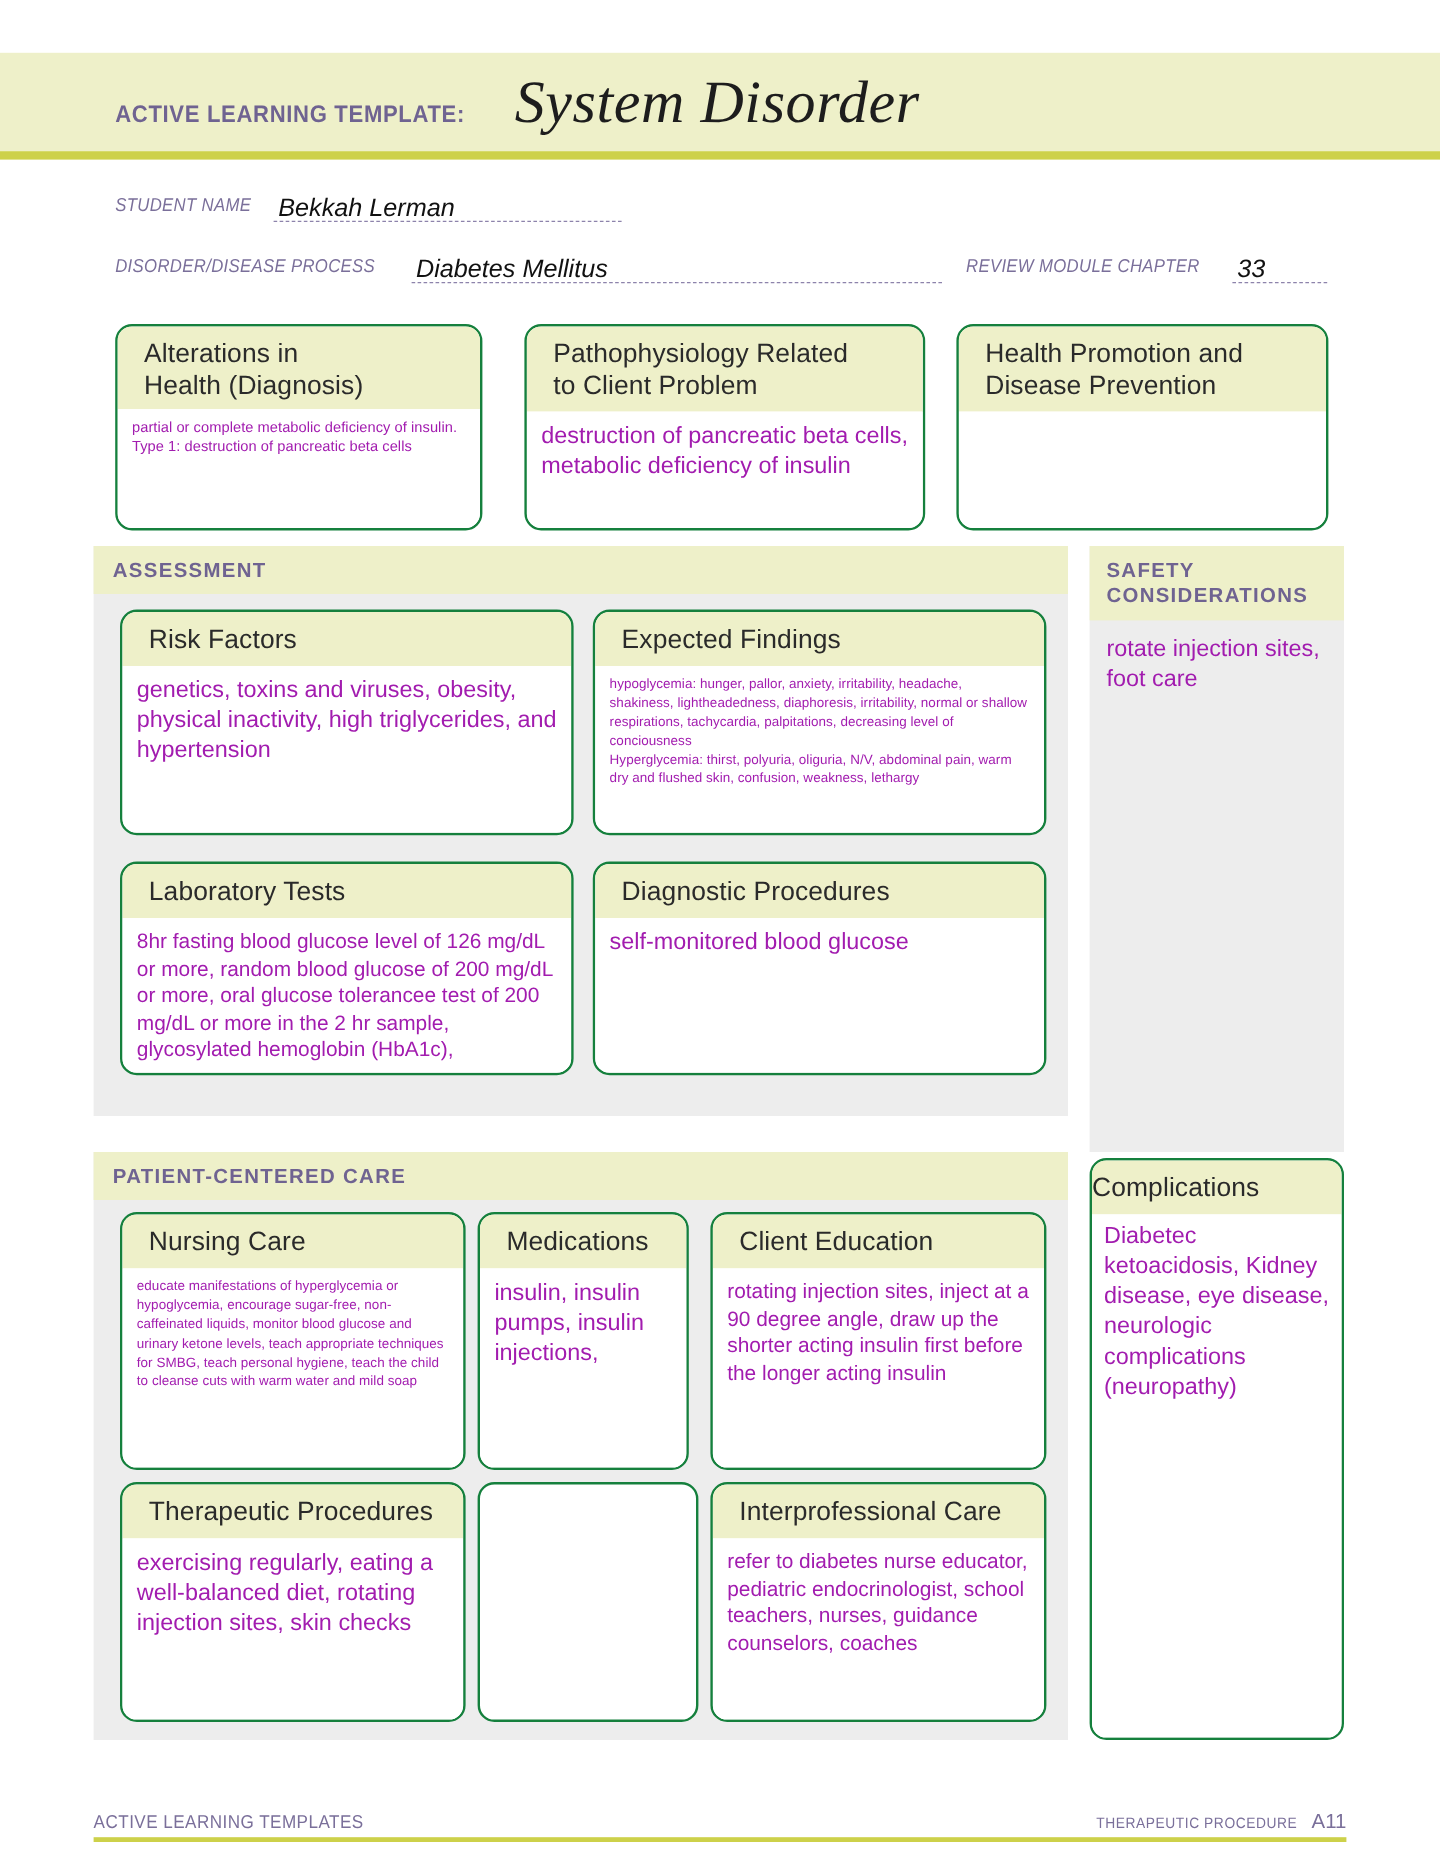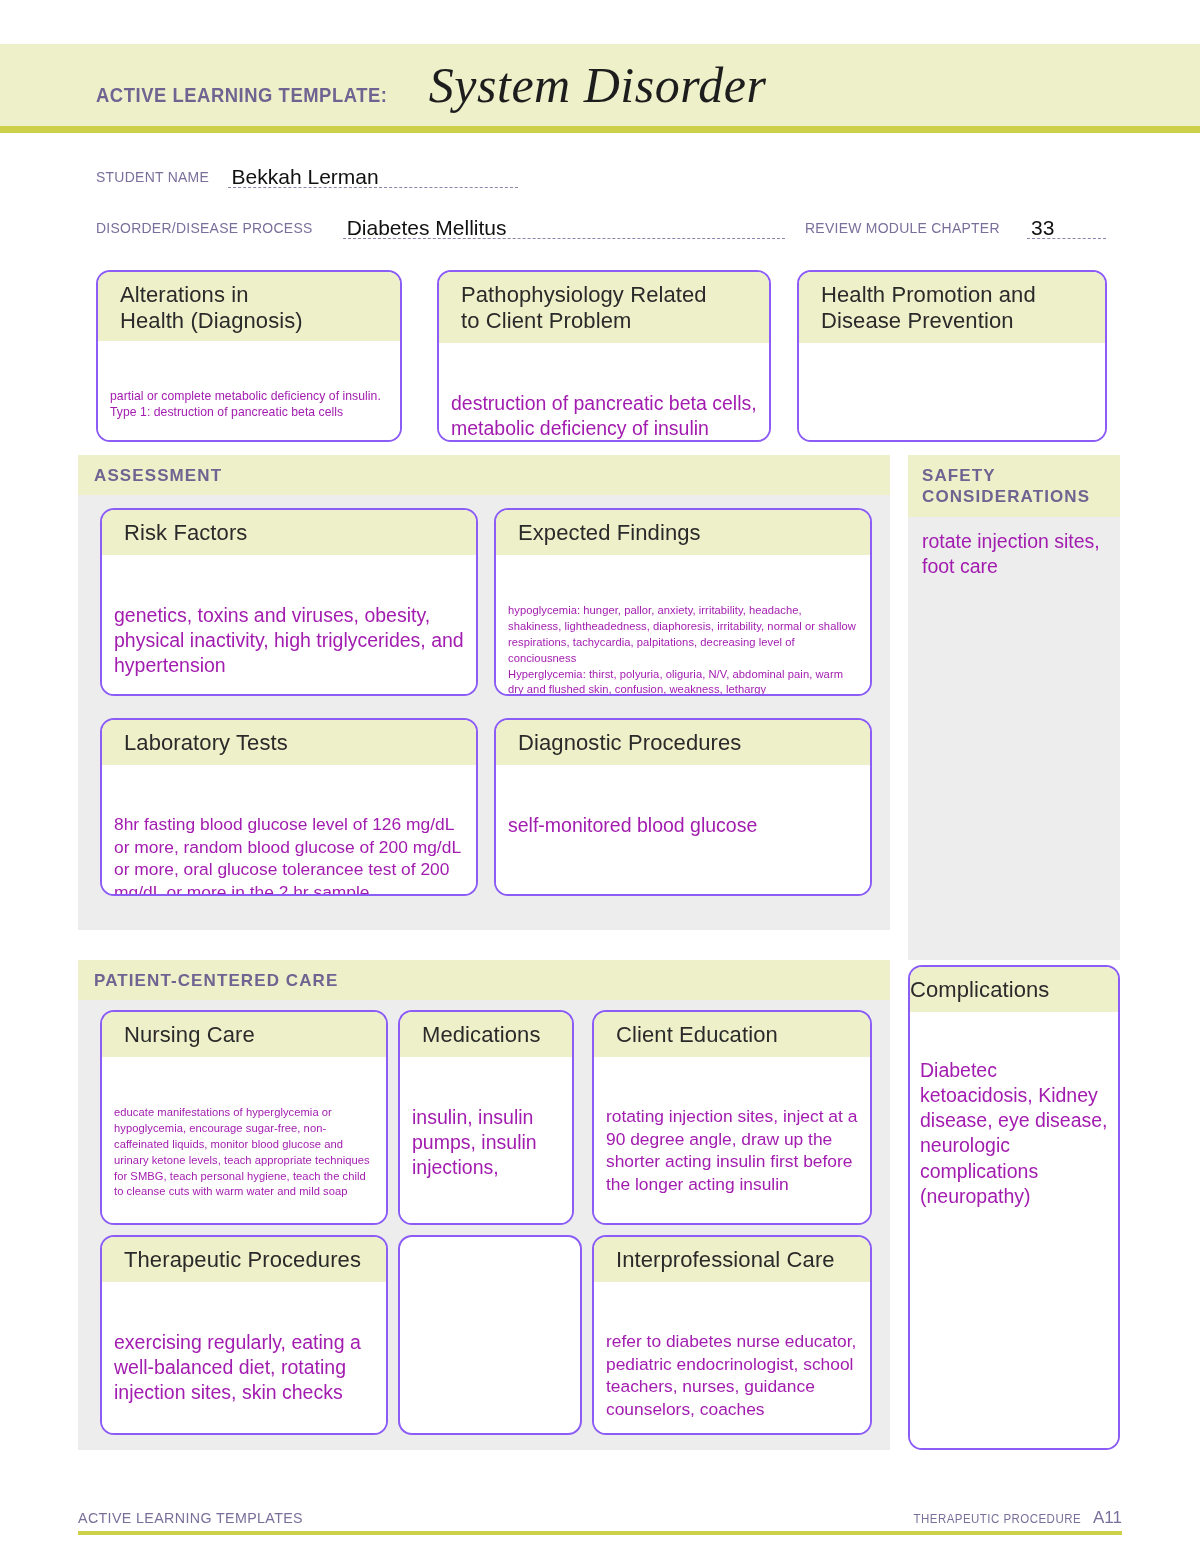--- a/index.html
+++ b/index.html
@@ -30,21 +30,21 @@
     white-space: nowrap;
   }
   .banner-title {
     font-family: "Liberation Serif", serif;
     font-style: italic; font-size: 50px; color: #1d1d1d;
     margin-left: 16px; letter-spacing: .5px; white-space: nowrap;
   }
 
   
   .fields { position: absolute; left: 96px; top: 158px; width: 1010px; }
-  .field-row { display: flex; align-items: flex-end; height: 30px; }
+  .field-row { display: flex; align-items: center; height: 30px; font-style: italic; }
   .field-row.r2 { margin-top: 21px; }
   .fld-label {
     font-size: 15.5px; color: #7a6f9a; letter-spacing: .3px;
     transform: scaleX(.9); transform-origin: left bottom; white-space: nowrap;
     padding-bottom: 2px;
   }
   .fld-fill {
     position: relative; border-bottom: 1px dashed #8d83ab;
     margin-left: 6px; padding: 0 4px 1px 4px;
   }
@@ -52,25 +52,24 @@
     font-size: 21px; color: #111; line-height: 1.05; white-space: nowrap;
     display: block; position: relative; top: 2px;
   }
   .w-name { width: 290px; }
   .w-dis  { width: 448px; }
   .w-chap { width: 80px; }
   .spacer-rmc { margin-left: 20px; }
 
   
   .card {
-    border: 2px solid #8b5cf6; border-radius: 14px;
+    border: 2px solid #15803d; border-radius: 14px;
     background: #ffffff; overflow: hidden;
     display: flex; flex-direction: column;
     position: absolute;
-    gap: 40px;
   }
   .card-head {
     background: #eef0c9; padding: 10px 0 9px 22px;
   }
   .card-head .ch-t {
     font-size: 22px; color: #2a2a2a; line-height: 1.18; font-weight: 400;
     letter-spacing: .1px;
   }
   .card-body { flex: 1; background: #fff; padding: 8px 12px 8px 12px; }
   .body-txt { font-size: 19.5px; line-height: 1.29; color: #a21caf; }

